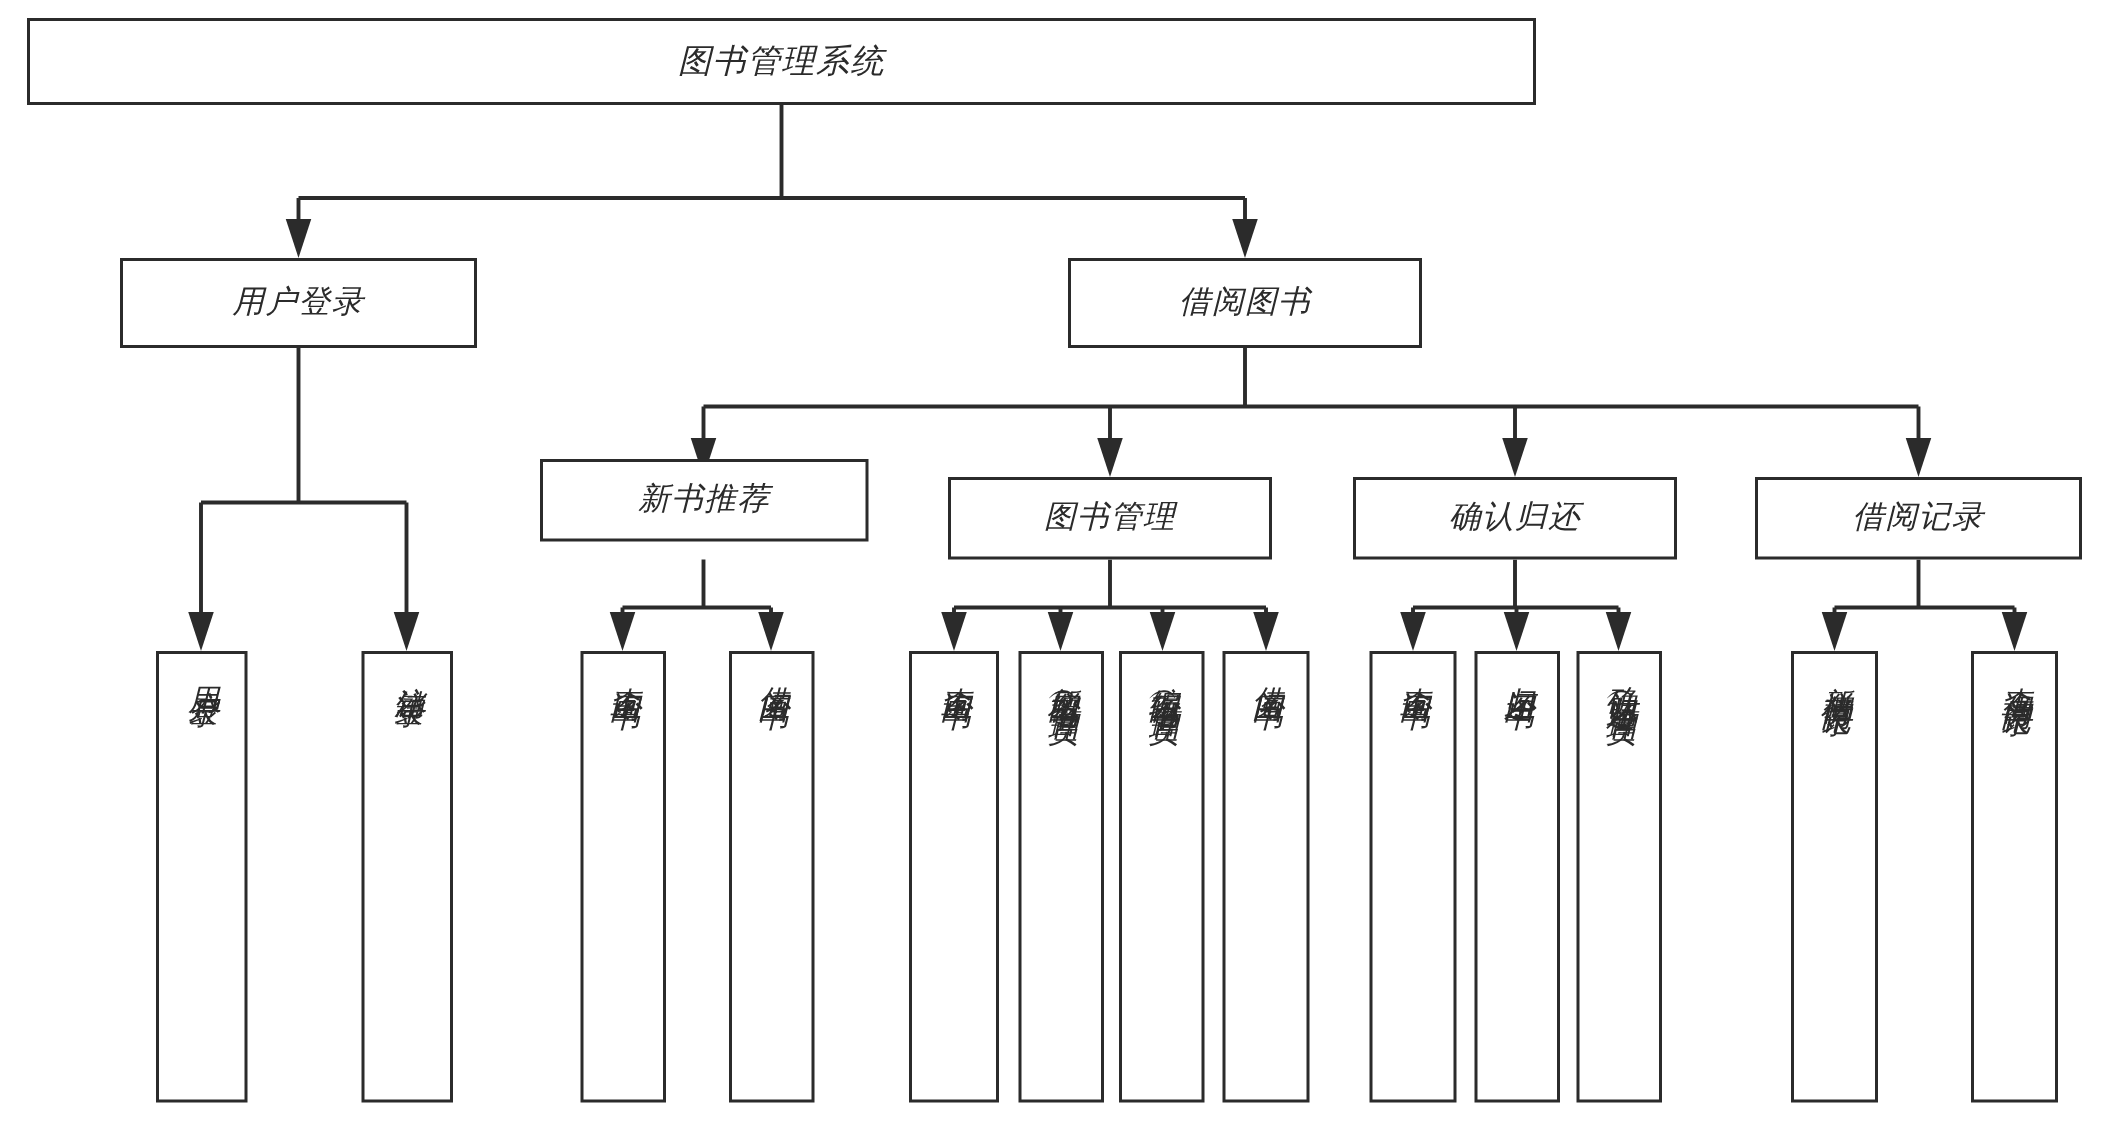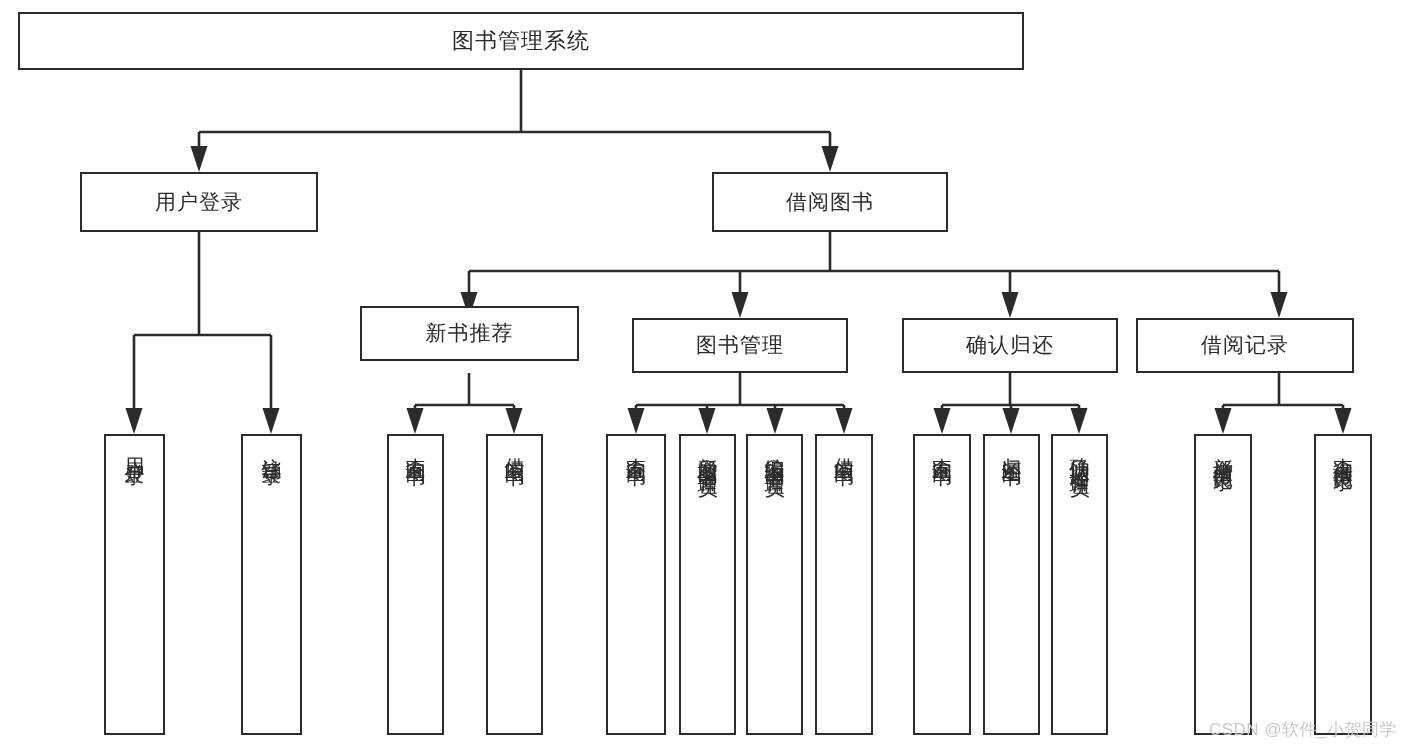--- a/index.html
+++ b/index.html
@@ -11,20 +11,21 @@
     width: 1405px;
     height: 747px;
     font-family: "Liberation Sans", "DejaVu Sans", sans-serif;
     overflow: hidden;
     position: relative;
   }
   #diagram-root {
     position: relative;
     width: 1405px;
     height: 747px;
+    font-style: italic;
   }
   .node-box {
     position: absolute;
     box-sizing: border-box;
     background: #ffffff;
     border: 2px solid #2b2b2b;
     display: flex;
     align-items: center;
     justify-content: center;
   }
@@ -162,21 +163,21 @@
       </div>
       <div class="node-box" style="left: 360px; top: 306px; width: 219px; height: 55px;">
         <span class="node-label">新书推荐</span>
       </div>
       <div class="node-box" style="left: 632px; top: 318px; width: 216px; height: 55px;">
         <span class="node-label">图书管理</span>
       </div>
       <div class="node-box" style="left: 902px; top: 318px; width: 216px; height: 55px;">
         <span class="node-label">确认归还</span>
       </div>
-      <div class="node-box" style="left: 1136px; top: 318px; width: 218px; height: 55px;">
+      <div class="node-box" style="left: 1170px; top: 318px; width: 218px; height: 55px;">
         <span class="node-label">借阅记录</span>
       </div>
       <div class="node-box vertical" style="left: 104px; top: 434px; width: 61px; height: 301px;">
         <span class="node-label">用户登录</span>
       </div>
       <div class="node-box vertical" style="left: 241px; top: 434px; width: 61px; height: 301px;">
         <span class="node-label">注销登录</span>
       </div>
       <div class="node-box vertical" style="left: 387px; top: 434px; width: 57px; height: 301px;">
         <span class="node-label">查询图书</span>
@@ -205,14 +206,13 @@
       <div class="node-box vertical" style="left: 1051px; top: 434px; width: 57px; height: 301px;">
         <span class="node-label">确认归还（管理员）</span>
       </div>
       <div class="node-box vertical" style="left: 1194px; top: 434px; width: 58px; height: 301px;">
         <span class="node-label">新增借阅记录</span>
       </div>
       <div class="node-box vertical" style="left: 1314px; top: 434px; width: 58px; height: 301px;">
         <span class="node-label">查询借阅记录</span>
       </div>
     </div>
-  <div id="watermark">CSDN @软件_小贺同学</div>
 </div>
 
 </body></html>

